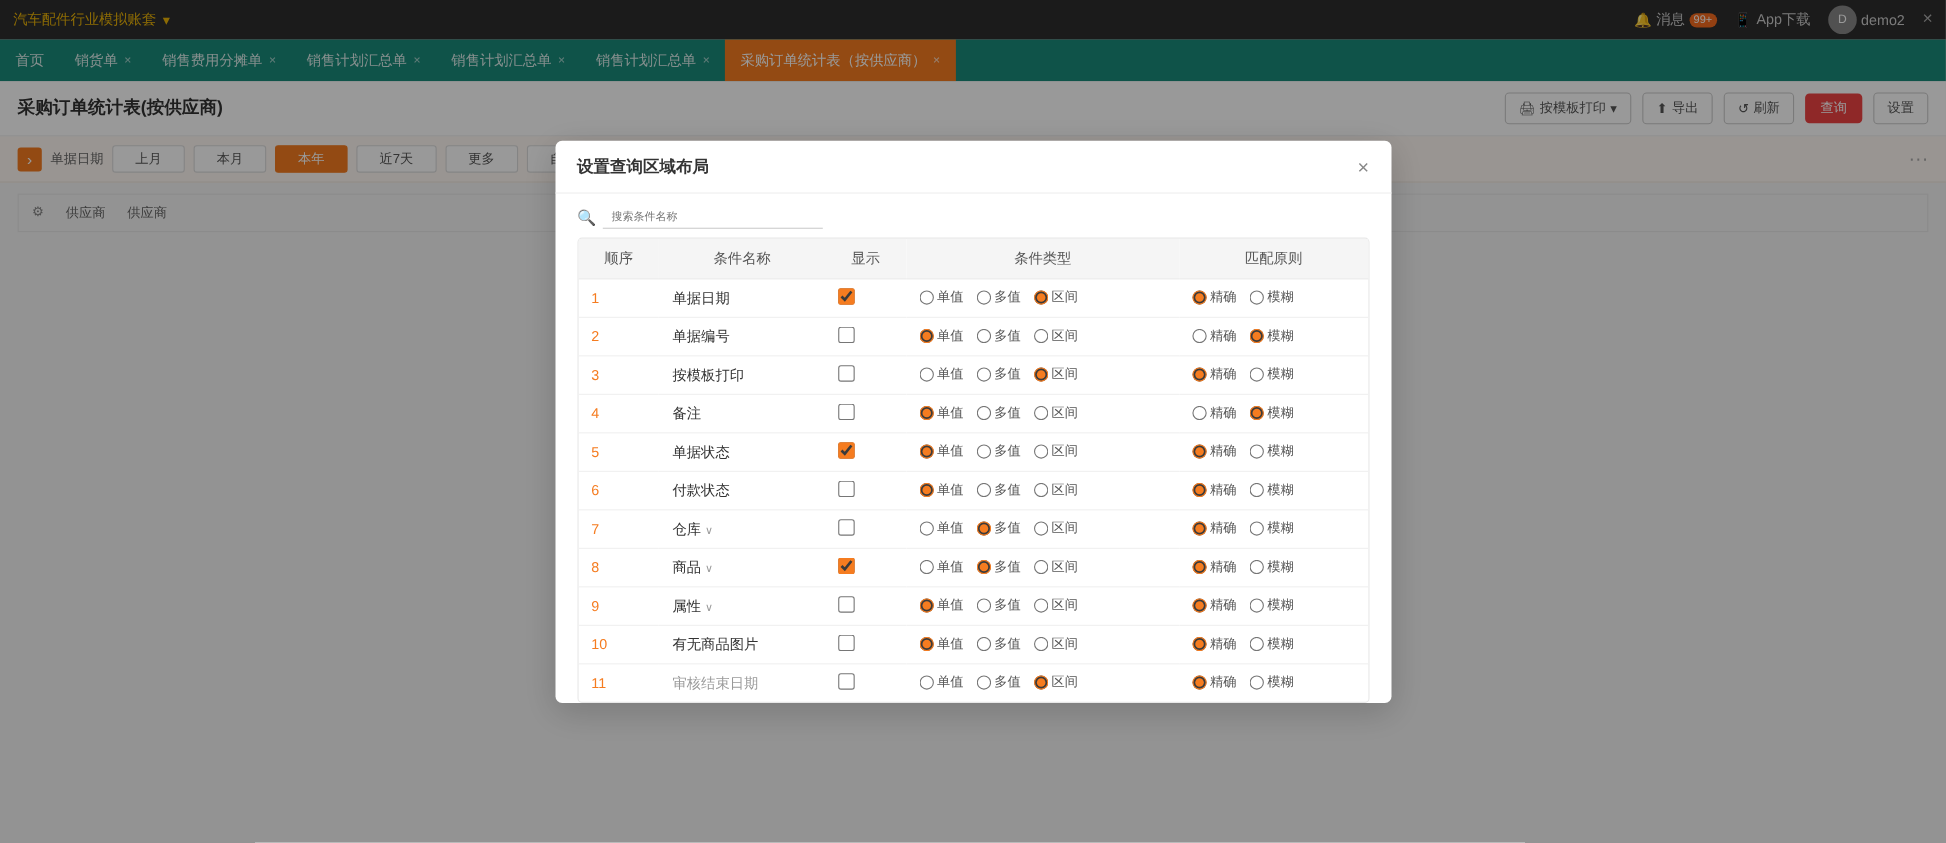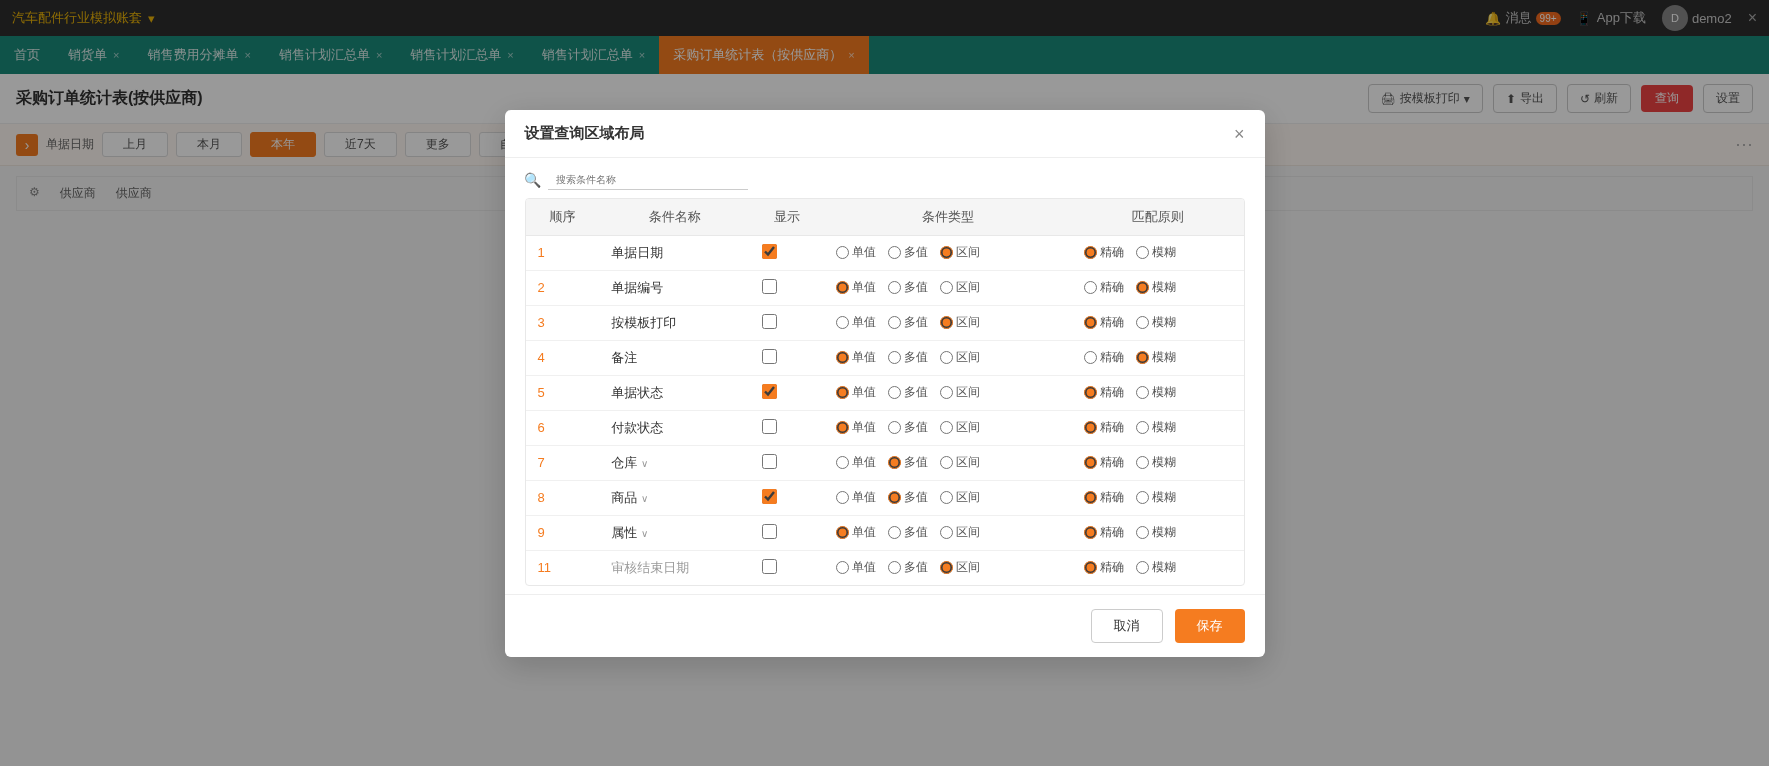--- a/index.html
+++ b/index.html
@@ -514,20 +514,38 @@
                   </div>
                 </td>
                 <td>
                   <div class="match-group">
                     <label class="radio-label"><input type="radio" name="match-9" checked="" style="">精确</label>
                     <label class="radio-label"><input type="radio" name="match-9" style="">模糊</label>
                   </div>
                 </td>
               </tr>
               <tr>
+                <td><span class="seq-num">10</span></td>
+                <td><span>有无商品图片</span></td>
+                <td><input type="checkbox" class="cb" style=""></td>
+                <td>
+                  <div class="radio-group">
+                    <label class="radio-label"><input type="radio" name="type-10" checked="" style="">单值</label>
+                    <label class="radio-label"><input type="radio" name="type-10" style="">多值</label>
+                    <label class="radio-label"><input type="radio" name="type-10" style="">区间</label>
+                  </div>
+                </td>
+                <td>
+                  <div class="match-group">
+                    <label class="radio-label"><input type="radio" name="match-10" checked="" style="">精确</label>
+                    <label class="radio-label"><input type="radio" name="match-10" style="">模糊</label>
+                  </div>
+                </td>
+              </tr>
+              <tr>
                 <td><span class="seq-num">11</span></td>
                 <td style="opacity: 0.5;"><span>审核结束日期</span></td>
                 <td><input type="checkbox" class="cb" style=""></td>
                 <td>
                   <div class="radio-group">
                     <label class="radio-label"><input type="radio" name="type-11" style="">单值</label>
                     <label class="radio-label"><input type="radio" name="type-11" style="">多值</label>
                     <label class="radio-label"><input type="radio" name="type-11" checked="" style="">区间</label>
                   </div>
                 </td>
@@ -535,19 +553,15 @@
                   <div class="match-group">
                     <label class="radio-label"><input type="radio" name="match-11" checked="" style="">精确</label>
                     <label class="radio-label"><input type="radio" name="match-11" style="">模糊</label>
                   </div>
                 </td>
               </tr>
             </tbody>
         </table>
       </div>
 
-      <div class="dialog-footer">
-        <button class="btn-cancel">取消</button>
-        <button class="btn-save">保存</button>
-      </div>
     </div>
   </div>
 </div>
 
 </body></html>

